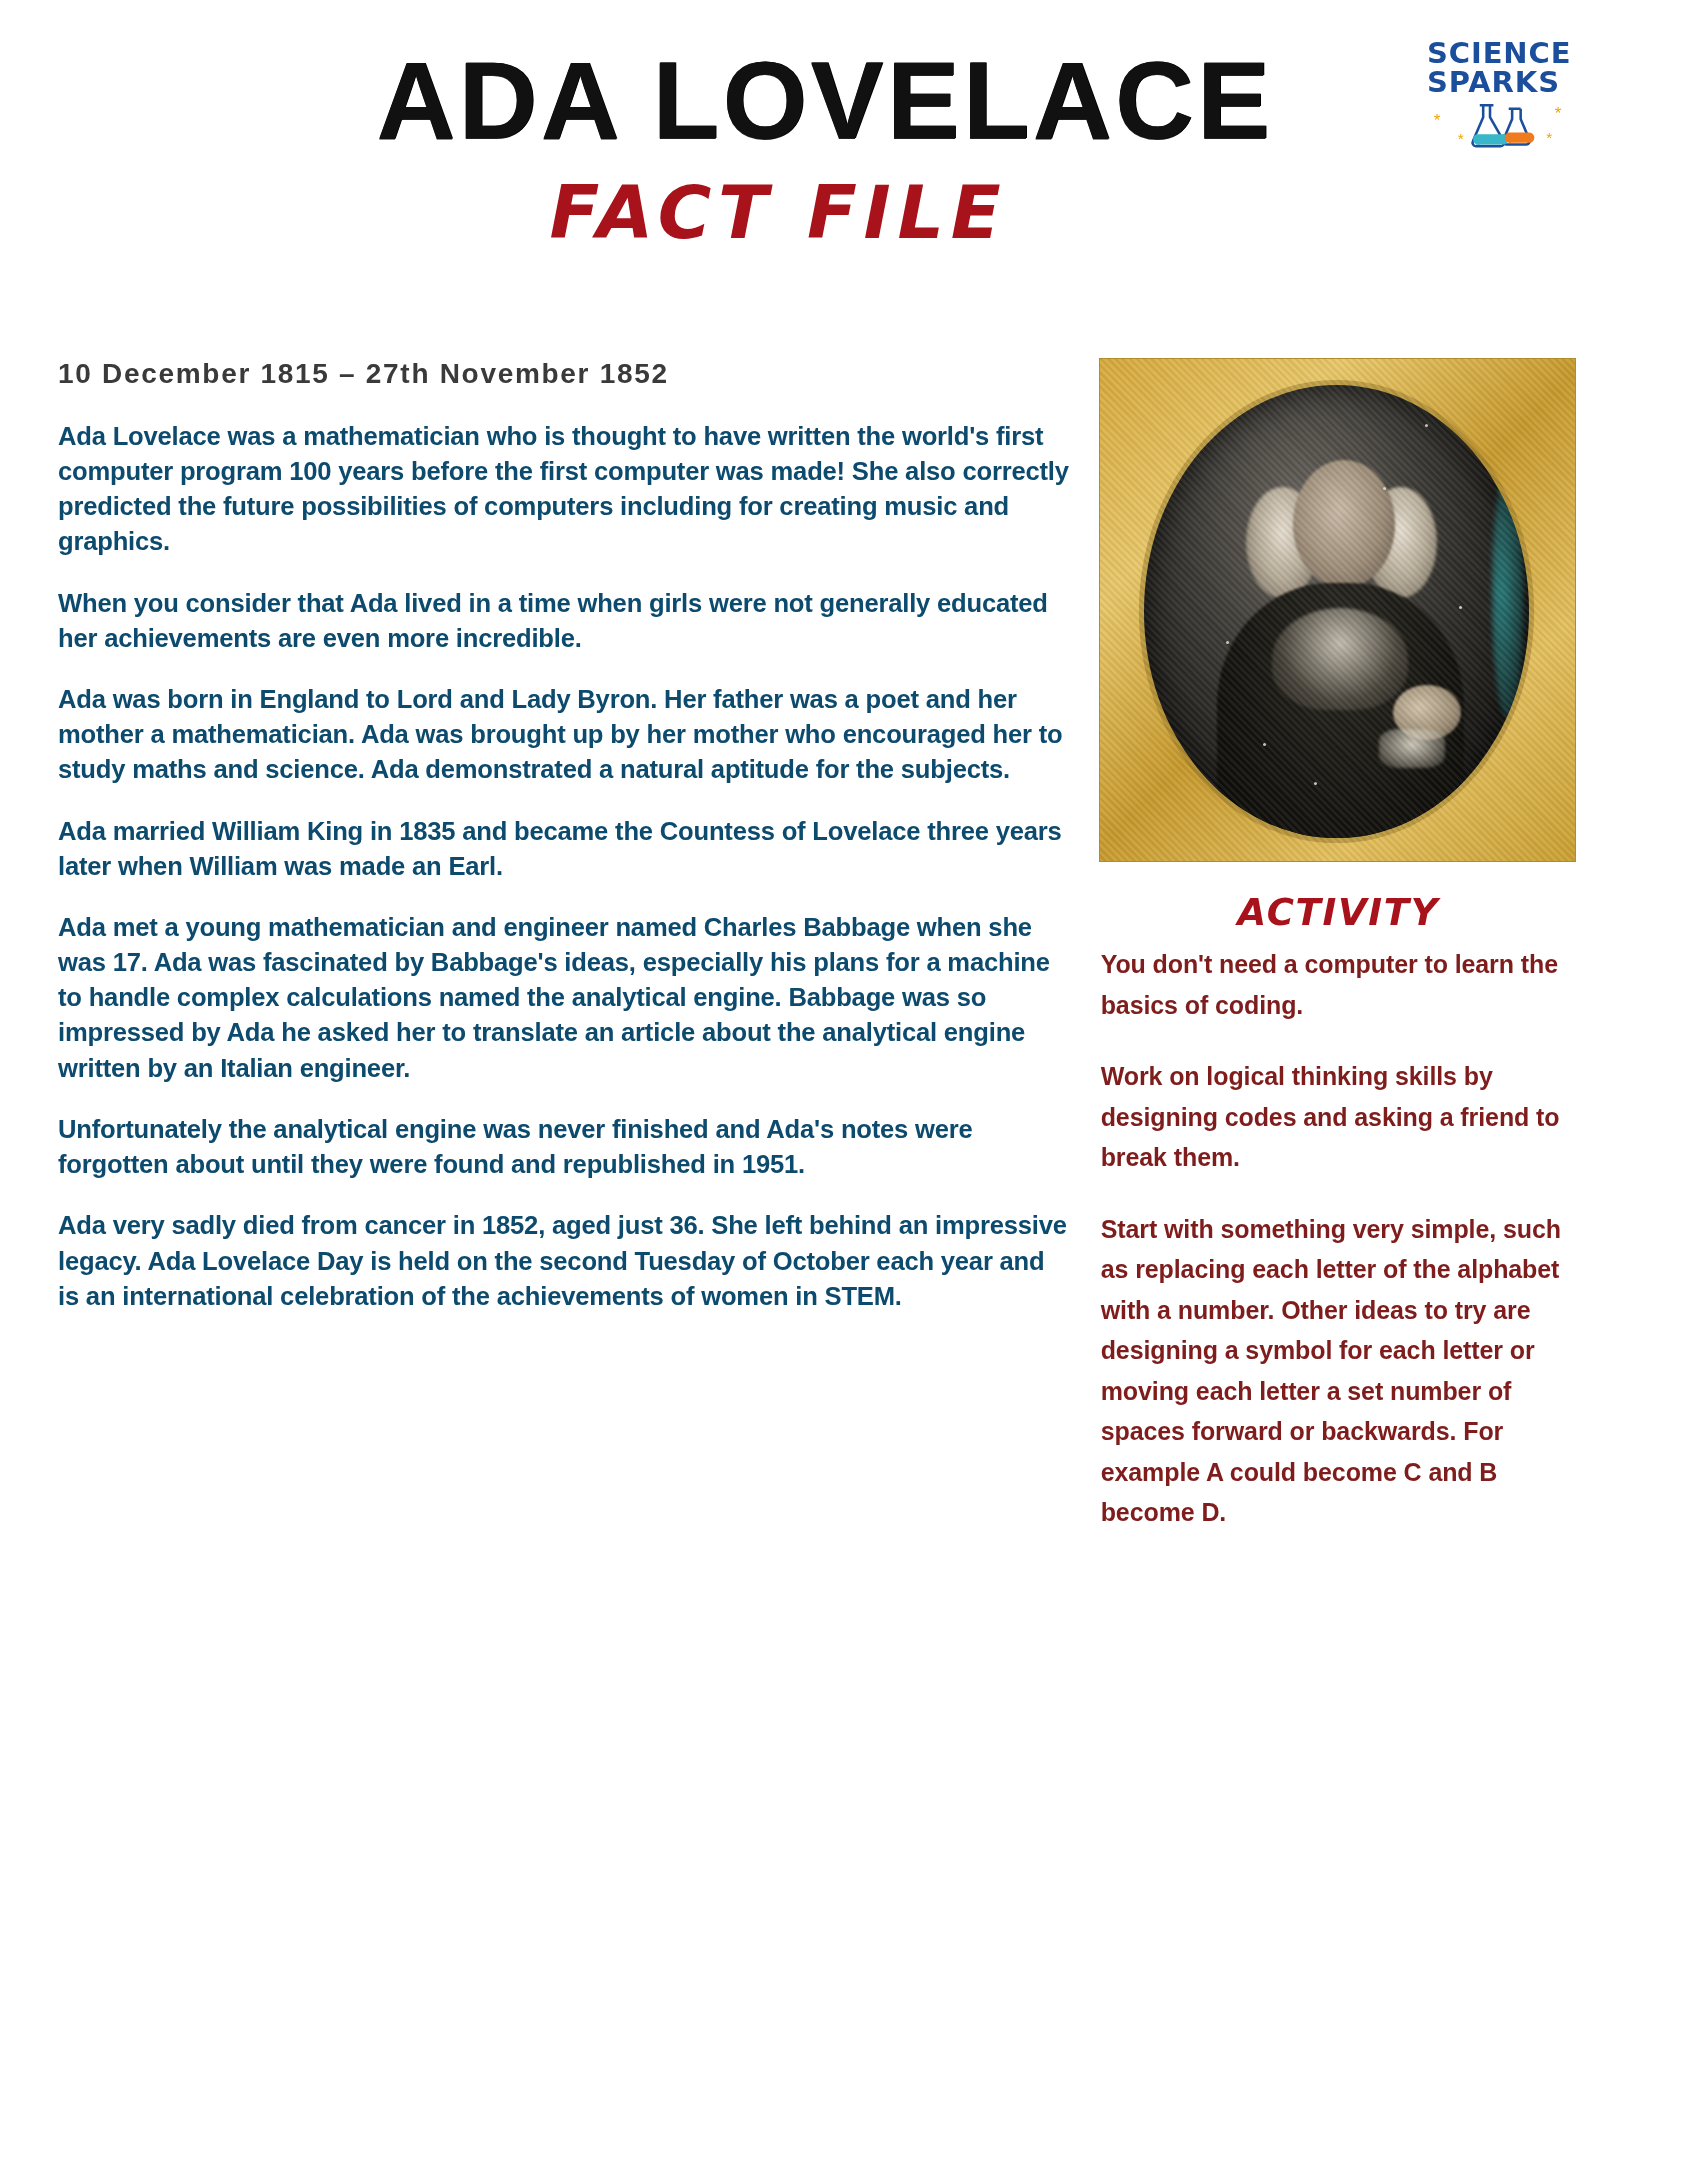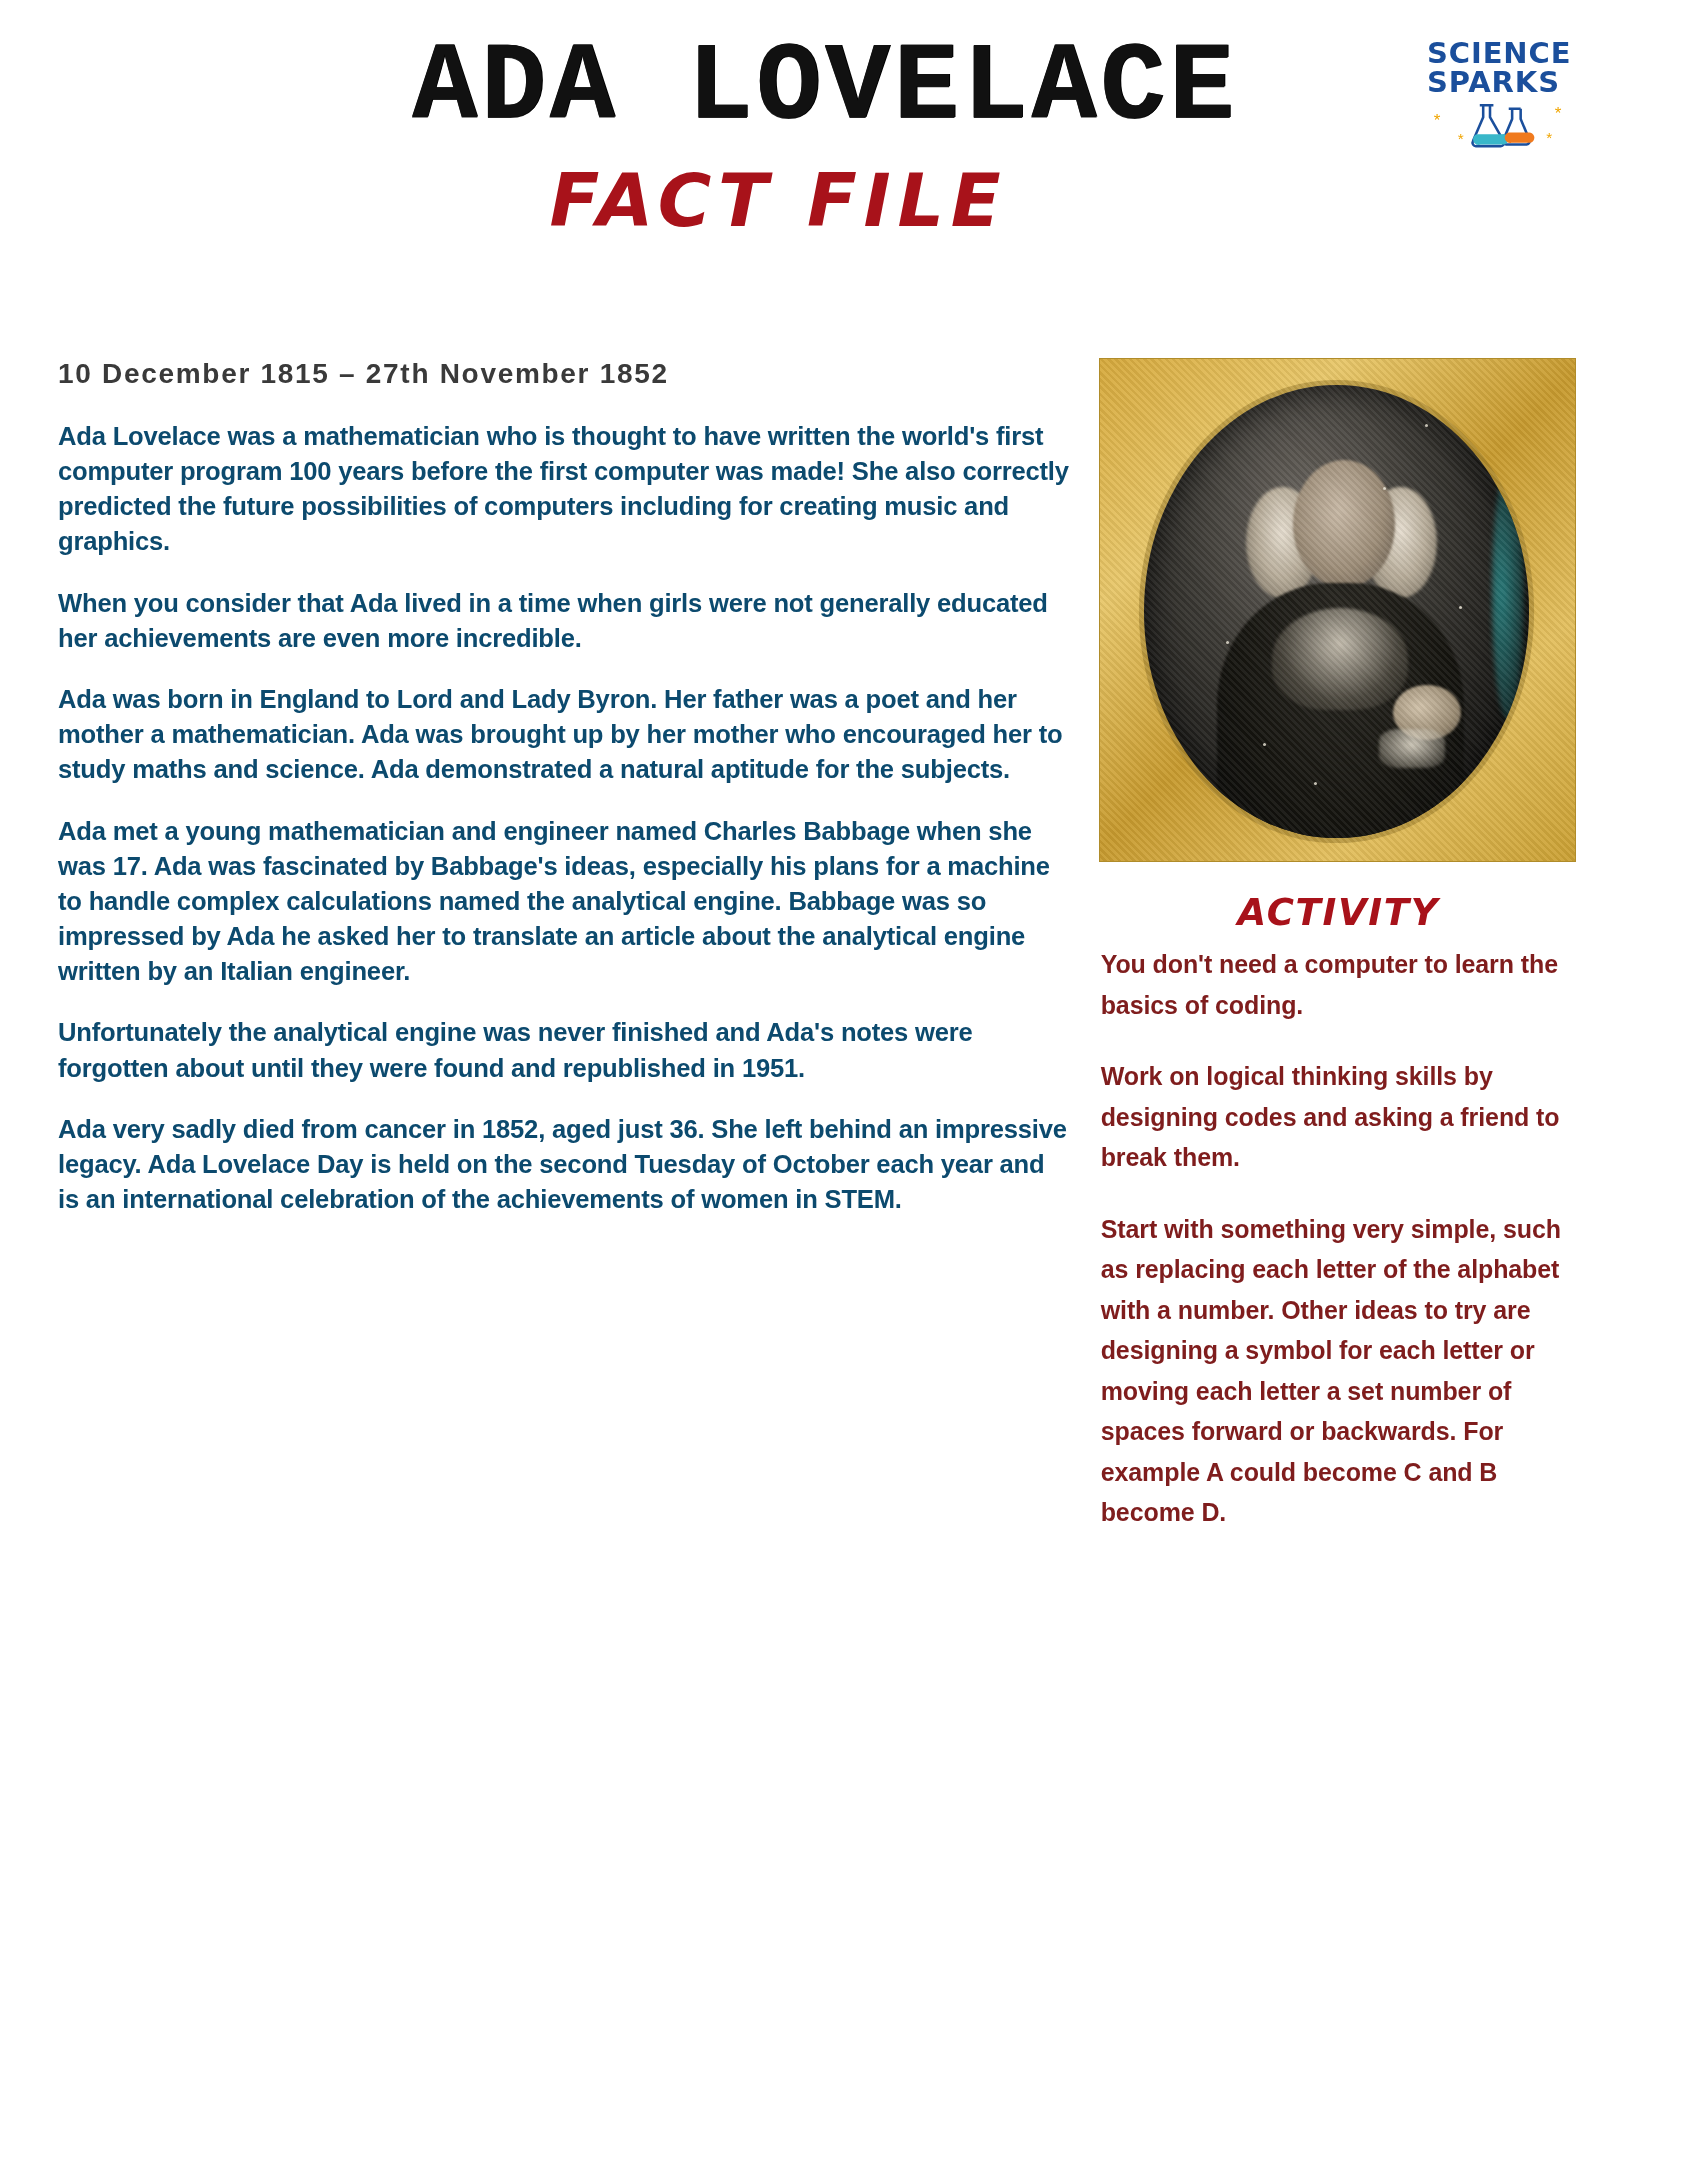--- a/index.html
+++ b/index.html
@@ -16,27 +16,27 @@
     overflow: hidden;
   }
 
   
   .header {
     position: relative;
     padding-top: 34px;
   }
   .main-title {
     text-align: center;
-    font-family: Liberation Mono, monospace;
+    font-family: Liberation Sans, sans-serif;
     font-weight: bold;
     font-size: 109px;
     letter-spacing: 3.4px;
     line-height: 1.0;
     color: #111111;
-    margin: 0;
+    margin: 12px;
     padding-left: 25.6px;
     padding-right: 61px;
     text-shadow: 0.9px 0 0 #000, 0 0.9px 0 #222;
   }
   .sub-title {
     text-align: center;
     font-family: "DejaVu Sans", sans-serif;
     font-weight: bold;
     font-style: italic;
     font-size: 73px;
@@ -283,20 +283,21 @@
 </div>
 
 <div class="content">
 
   <div class="left-col">
     <div class="dates">10 December 1815 – 27th November 1852</div>
 
     <p class="para">Ada Lovelace was a mathematician who is thought to have written the world's first computer program 100 years before the first computer was made! She also correctly predicted the future possibilities of computers including for creating music and graphics.</p>
     <p class="para">When you consider that Ada lived in a time when girls were not generally educated her achievements are even more incredible.</p>
     <p class="para">Ada was born in England to Lord and Lady Byron. Her father was a poet and her mother a mathematician. Ada was brought up by her mother who encouraged her to study maths and science. Ada demonstrated a natural aptitude for the subjects.</p>
+    <p class="para">Ada married William King in 1835 and became the Countess of Lovelace three years later when William was made an Earl.</p>
     <p class="para">Ada met a young mathematician and engineer named Charles Babbage when she was 17. Ada was fascinated by Babbage's ideas, especially his plans for a machine to handle complex calculations named the analytical engine. Babbage was so impressed by Ada he asked her to translate an article about the analytical engine written by an Italian engineer.</p>
     <p class="para">Unfortunately the analytical engine was never finished and Ada's notes were forgotten about until they were found and republished in 1951.</p>
     <p class="para">Ada very sadly died from cancer in 1852, aged just 36. She left behind an impressive legacy. Ada Lovelace Day is held on the second Tuesday of October each year and is an international celebration of the achievements of women in STEM.</p>
   </div>
 
   <div class="right-col">
     <div class="portrait">
       <div class="portrait-oval">
         <div class="oval-teal"></div>
         <div class="fig-hair-l"></div>

